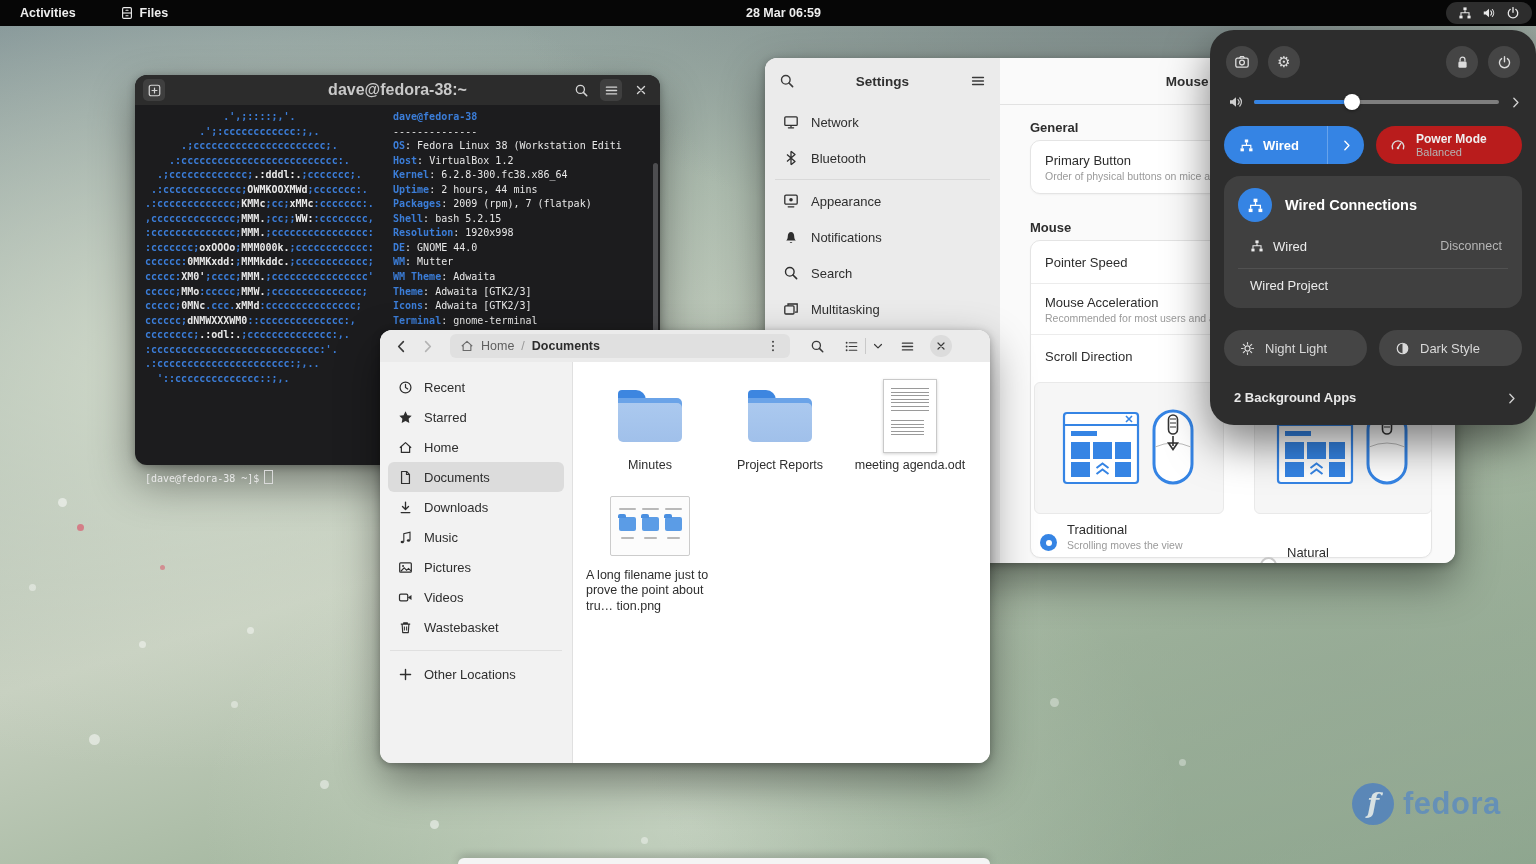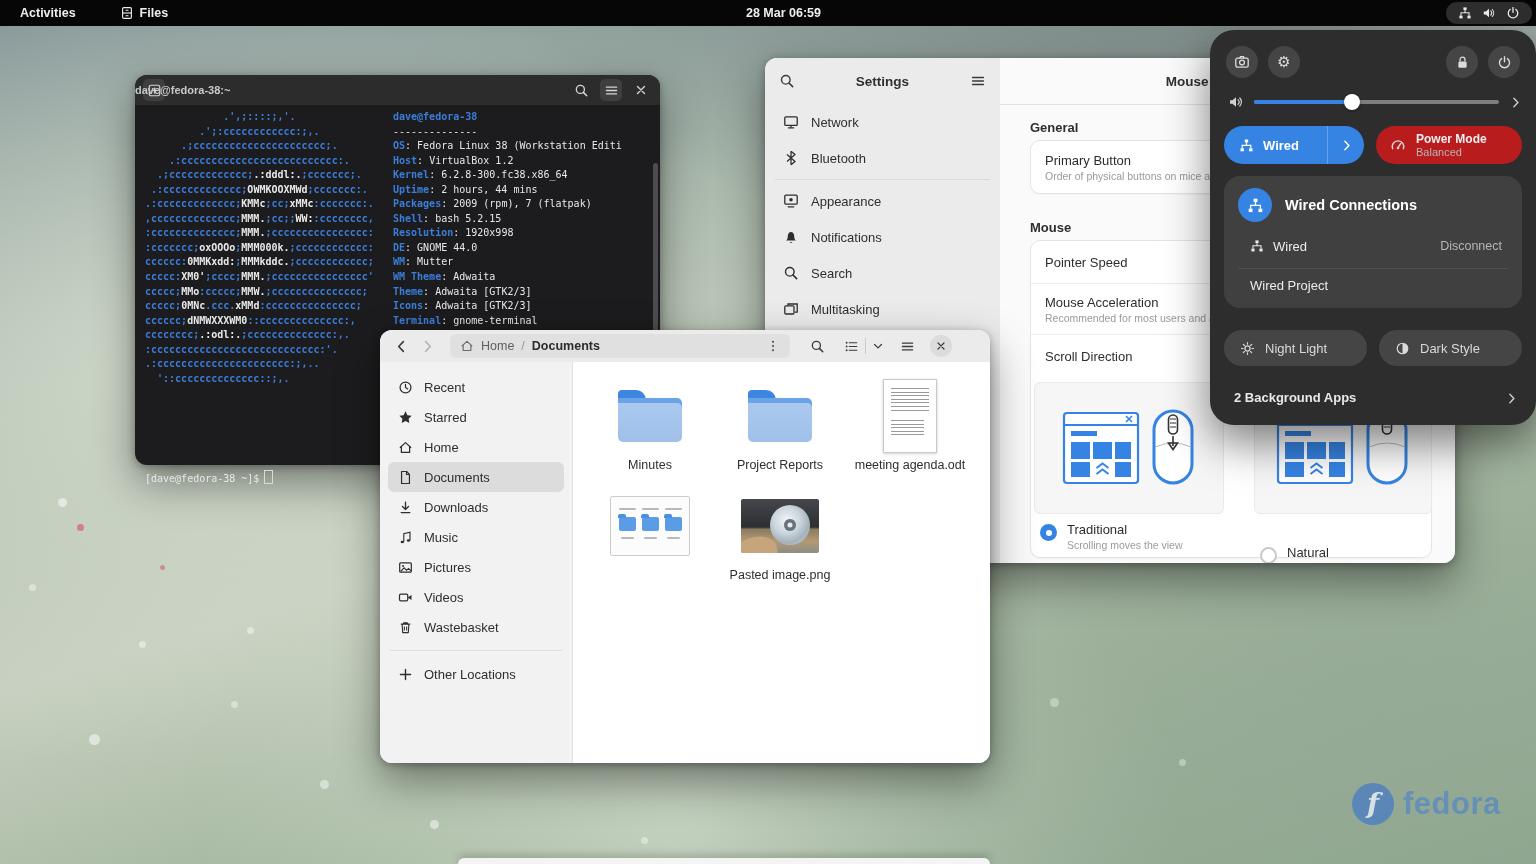--- a/index.html
+++ b/index.html
@@ -35,21 +35,21 @@
   .tb-clock{position:absolute;left:0;right:0;text-align:center;pointer-events:none;padding-left:31px;}
   .tb-tray{position:absolute;right:4px;top:2px;height:22px;display:flex;align-items:center;gap:10px;
     background:#2d2d2d;border-radius:12px;padding:0 12px;}
   .ic{display:inline-block;vertical-align:middle;}
   
   .window{position:absolute;border-radius:12px;box-shadow:0 18px 44px rgba(0,0,0,.42),0 2px 8px rgba(0,0,0,.3);}
   
   .terminal{left:135px;top:75px;width:525px;height:390px;z-index:10;background:#1c1c1e;}
   .term-header{position:absolute;left:0;top:0;right:0;height:30px;background:#2c2c2c;
     border-radius:12px 12px 0 0;display:flex;align-items:center;color:#cfcfcf;}
-  .term-title{position:absolute;left:0;right:0;font-size:11px;font-weight:bold;color:#c9c9c9;}
+  .term-title{position:absolute;left:0;right:0;text-align:center;font-size:16px;font-weight:bold;color:#c9c9c9;}
   .term-btn{width:22px;height:22px;border-radius:5px;display:flex;align-items:center;justify-content:center;color:#d5d5d5;}
   .term-btn.boxed{background:#3f3f3f;}
   .term-body{position:absolute;left:0;top:30px;right:0;bottom:0;border-radius:0 0 10px 10px;
     font-family:"DejaVu Sans Mono",monospace;font-size:10px;line-height:14.55px;}
   .t-blue{color:#3b7dd8;font-weight:bold;}
   .t-white{color:#e8e8e8;}
   .t-bold{font-weight:bold;}
   #ascii-art{position:absolute;left:10px;top:5px;white-space:pre;}
   #neofetch-info{position:absolute;left:258px;top:5px;white-space:pre;}
   .term-prompt{position:absolute;left:10px;top:365px;color:#e8e8e8;white-space:pre;}
@@ -71,21 +71,21 @@
   .st-pane-title{position:absolute;left:0;right:0;top:0;height:46px;display:flex;align-items:center;
     justify-content:center;font-size:13.5px;font-weight:bold;color:#303030;}
   .st-heading{position:absolute;font-size:13px;font-weight:bold;color:#2d2d2d;}
   .card{position:absolute;background:#fff;border:1px solid #e4e4e4;border-radius:10px;box-shadow:0 1px 2px rgba(0,0,0,.04);}
   .row-title{font-size:13px;color:#2d2d2d;}
   .row-sub{font-size:10.5px;color:#9a9a9a;margin-top:2px;white-space:nowrap;overflow:hidden;}
   .card-row{padding:0 14px;display:flex;flex-direction:column;justify-content:center;}
   .hr{height:1px;background:#ececec;margin:0 0;}
   .scroll-box{position:absolute;background:#f6f6f6;border:1px solid #e9e9e9;border-radius:6px;
     display:flex;align-items:center;justify-content:center;}
-  .radio-row{position:absolute;display:flex;align-items:flex-start;gap:10px;}
+  .radio-row{position:absolute;display:flex;align-items:flex-end;gap:10px;}
   .radio{width:17px;height:17px;border-radius:50%;box-sizing:border-box;margin-top:2px;}
   .radio.sel{background:#3584e4;position:relative;}
   .radio.sel::after{content:"";position:absolute;left:5.5px;top:5.5px;width:6px;height:6px;border-radius:50%;background:#fff;}
   .radio.unsel{border:2px solid #c9c9c9;background:#fff;}
   .radio-label{font-size:13px;color:#2d2d2d;}
   .radio-desc{font-size:10.5px;color:#9a9a9a;margin-top:2px;}
   
   .files{left:380px;top:330px;width:610px;height:433px;z-index:30;background:#fff;}
   .f-header{position:absolute;left:0;top:0;right:0;height:32px;background:#ebebeb;border-radius:12px 12px 0 0;
     border-bottom:1px solid #d6d6d6;display:flex;align-items:center;}
@@ -634,29 +634,21 @@
                 <div class="mini-cap" style="left: 8px; top: 11px; width: 17px;"></div>
                 <div class="mini-cap" style="left: 10px; top: 40px; width: 13px;"></div>
                 <div class="mini-folder" style="left: 31px;"></div>
                 <div class="mini-cap" style="left: 31px; top: 11px; width: 17px;"></div>
                 <div class="mini-cap" style="left: 33px; top: 40px; width: 13px;"></div>
                 <div class="mini-folder" style="left: 54px;"></div>
                 <div class="mini-cap" style="left: 54px; top: 11px; width: 17px;"></div>
                 <div class="mini-cap" style="left: 56px; top: 40px; width: 13px;"></div>
               </div>
             </div>
-          </div>
-          <div class="f-cell">
-            <div class="f-icon-area">
-              <div class="photo-thumb">
-                <div class="cd"></div>
-                <div class="hand"></div>
-              </div>
-            </div>
-            <div class="f-label">Pasted image.png</div>
+            <div class="f-label">A long filename just to prove the point about tru…  tion.png</div>
           </div>
         </div>
     </div>
   </div>
 
   <div class="qs">
     <div class="qs-toprow">
       <div class="qs-circ">
           <svg class="ic" width="16" height="16">
             <use href="#sym-camera"></use>

